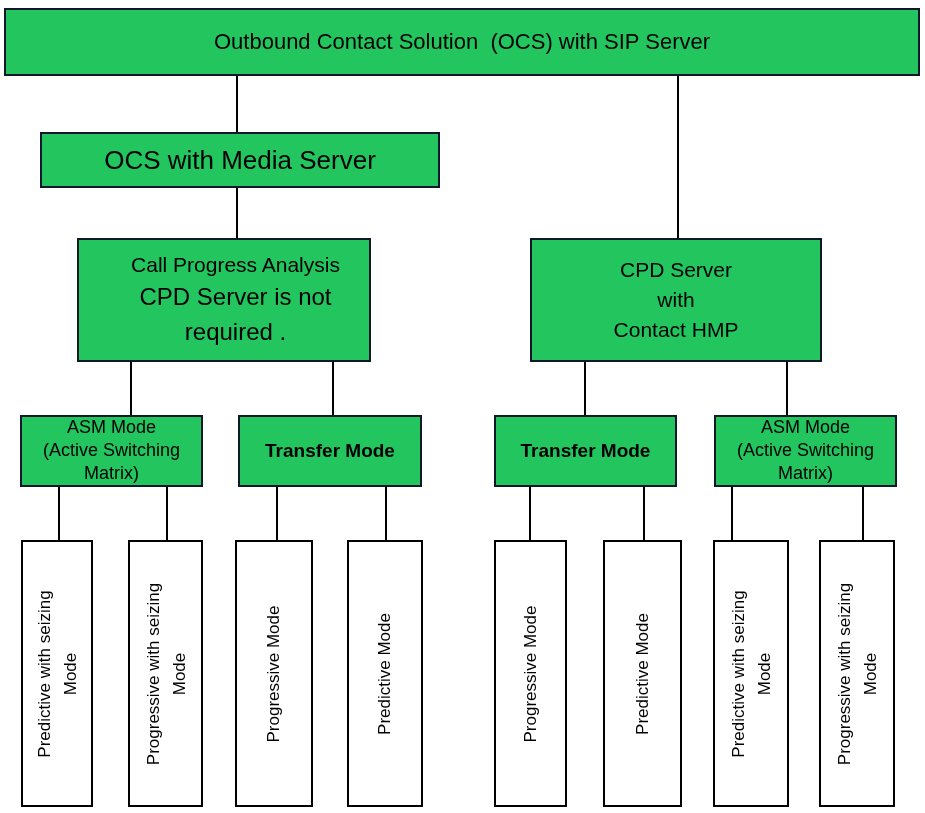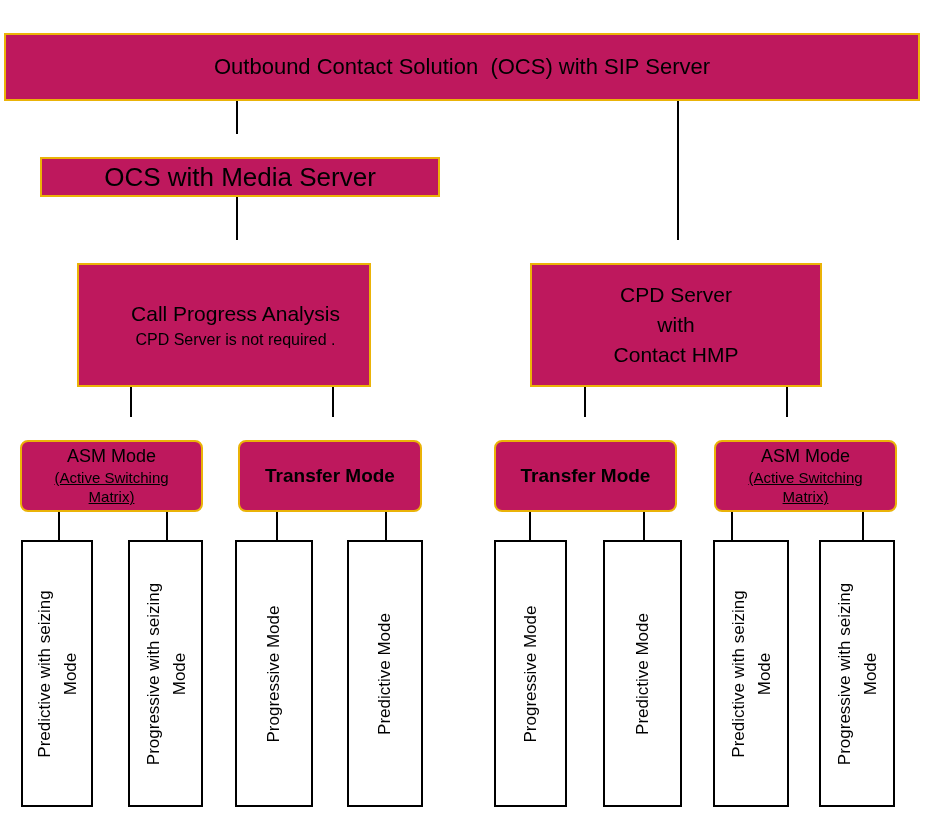--- a/index.html
+++ b/index.html
@@ -11,51 +11,50 @@
     position: relative;
     width: 925px;
     height: 813px;
     background: #ffffff;
     font-family: "Liberation Sans", "DejaVu Sans", sans-serif;
     color: #000000;
   }
   .box {
     position: absolute;
     box-sizing: border-box;
-    border: 2px solid #eab308;
-    background: #be185d;
+    border: 2px solid #0f172a;
+    background: #22c55e;
     display: flex;
     flex-direction: column;
     align-items: center;
     justify-content: center;
     text-align: center;
-    margin-top: 25px;
   }
   .line-v {
     position: absolute;
     width: 2px;
     background: #000000;
   }
   .pre { white-space: pre-wrap; }
 
   .root-box      { left: 4px;   top: 8px;   width: 916px; height: 68px;  font-size: 22px; }
-  .media-box     { left: 40px;  top: 132px; width: 400px; height: 40px;  font-size: 26px; align-items: center; }
+  .media-box     { left: 40px;  top: 132px; width: 400px; height: 56px;  font-size: 26px; align-items: center; }
   .cpa-box       { left: 77px;  top: 238px; width: 294px; height: 124px; padding-left: 23px; }
   .cpa-box .big  { font-size: 21px; line-height: 1.42; }
-  .cpa-box .small{ font-size: 16px; line-height: 1.45; }
+  .cpa-box .small{ font-size: 24px; line-height: 1.45; }
   .cpd-box       { left: 530px; top: 238px; width: 292px; height: 124px; font-size: 21px; }
   .cpd-box .ln   { line-height: 1.42; text-align: center; }
 
-  .mode-box      { top: 415px; height: 72px; border-radius: 8px; }
+  .mode-box      { top: 415px; height: 72px; }
   .asm-left      { left: 20px;  width: 183px; }
   .transfer-left { left: 238px; width: 184px; }
   .transfer-right{ left: 494px; width: 183px; }
   .asm-right     { left: 714px; width: 183px; }
   .mode-title    { font-size: 18px; line-height: 1.25; }
-  .mode-sub      { font-size: 15px; line-height: 1.3; text-decoration: underline; }
+  .mode-sub      { font-size: 18px; line-height: 1.3; }
   .transfer-title{ font-size: 19px; font-weight: bold; }
 
   .vbox {
     position: absolute;
     top: 540px;
     height: 267px;
     box-sizing: border-box;
     border: 2px solid #000000;
     background: #ffffff;
   }

